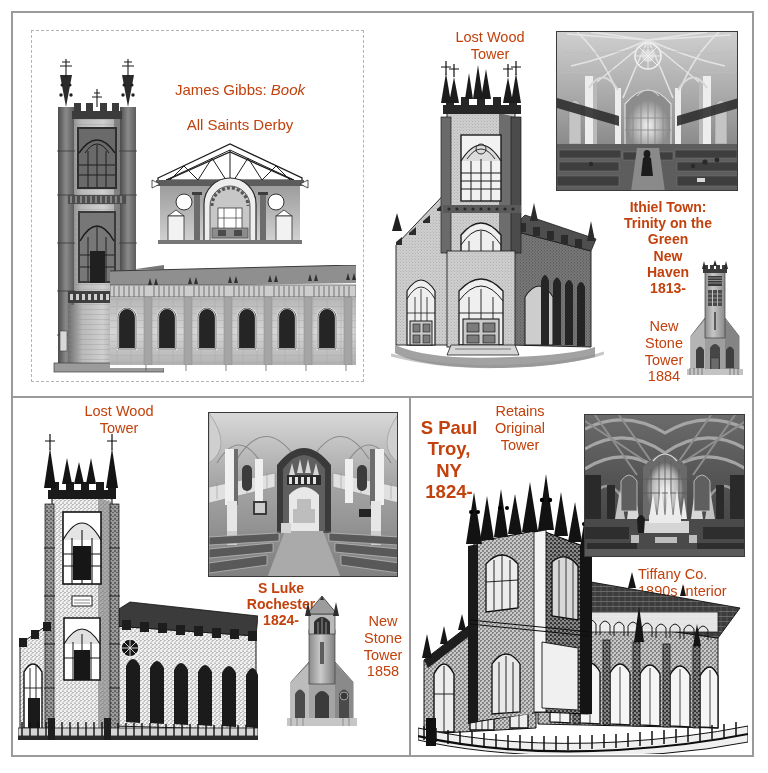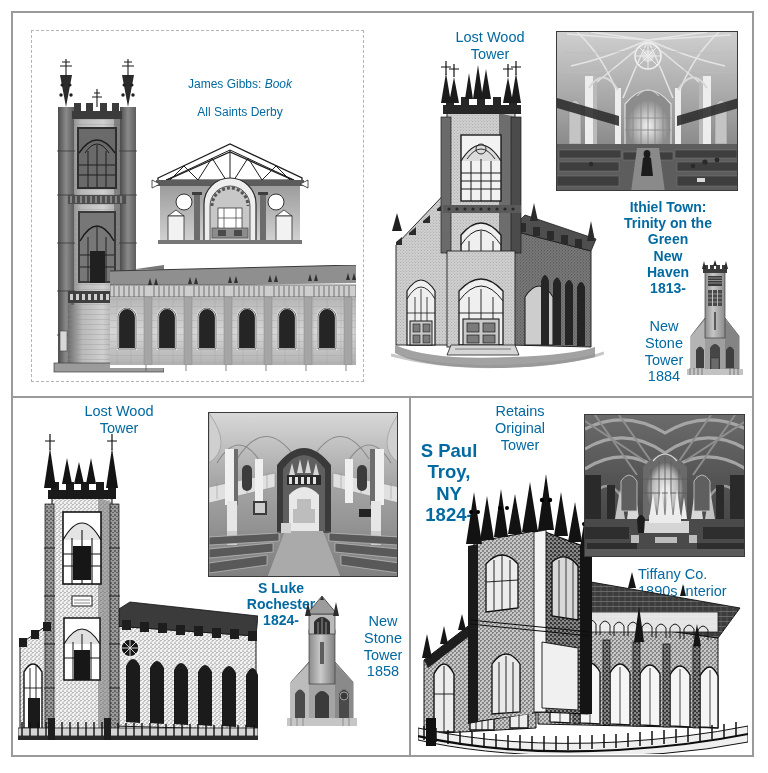--- a/index.html
+++ b/index.html
@@ -39,28 +39,28 @@
   .dashed-box{
     position:absolute;
     left:31px; top:30px;
     width:333px; height:352px;
     border:1px dashed #b4b4b4;
     box-sizing:border-box;
   }
   
   .txt{
     position:absolute;
-    color:#0369a1;
+    color:#c2410c;
     line-height:1.16;
     white-space:pre-line;
   }
-  .t-plain{font-size:12px; text-align:center;}
+  .t-plain{font-size:15px; text-align:center;}
   .t-small{font-size:14.5px; text-align:center;}
   .t-bold{font-size:14px; font-weight:bold; text-align:center;}
-  .t-bold-l{font-size:18.5px; font-weight:bold; text-align:center;margin-top:23px;}
+  .t-bold-l{font-size:18.5px; font-weight:bold; text-align:center;}
   .ital{font-style:italic;}
 
   
   .art{position:absolute; overflow:hidden;}
   .photo{
     position:absolute;
     overflow:hidden;
     background:#6e6e6e;
     border:1px solid #3a3a3a;
     box-sizing:border-box;

